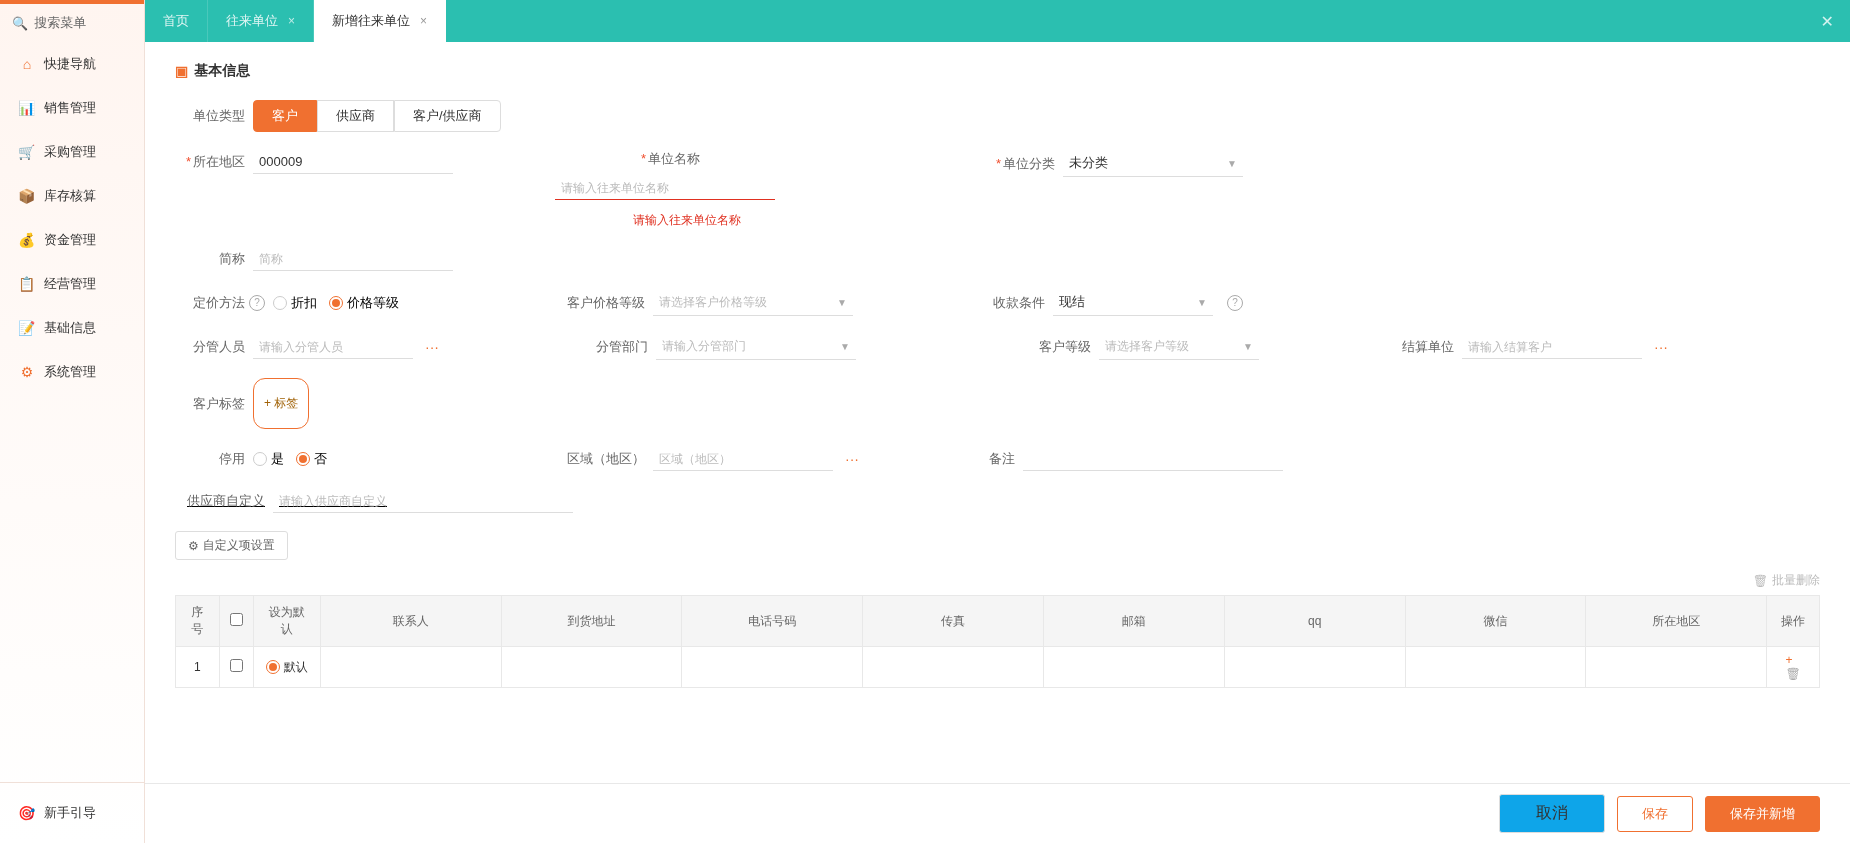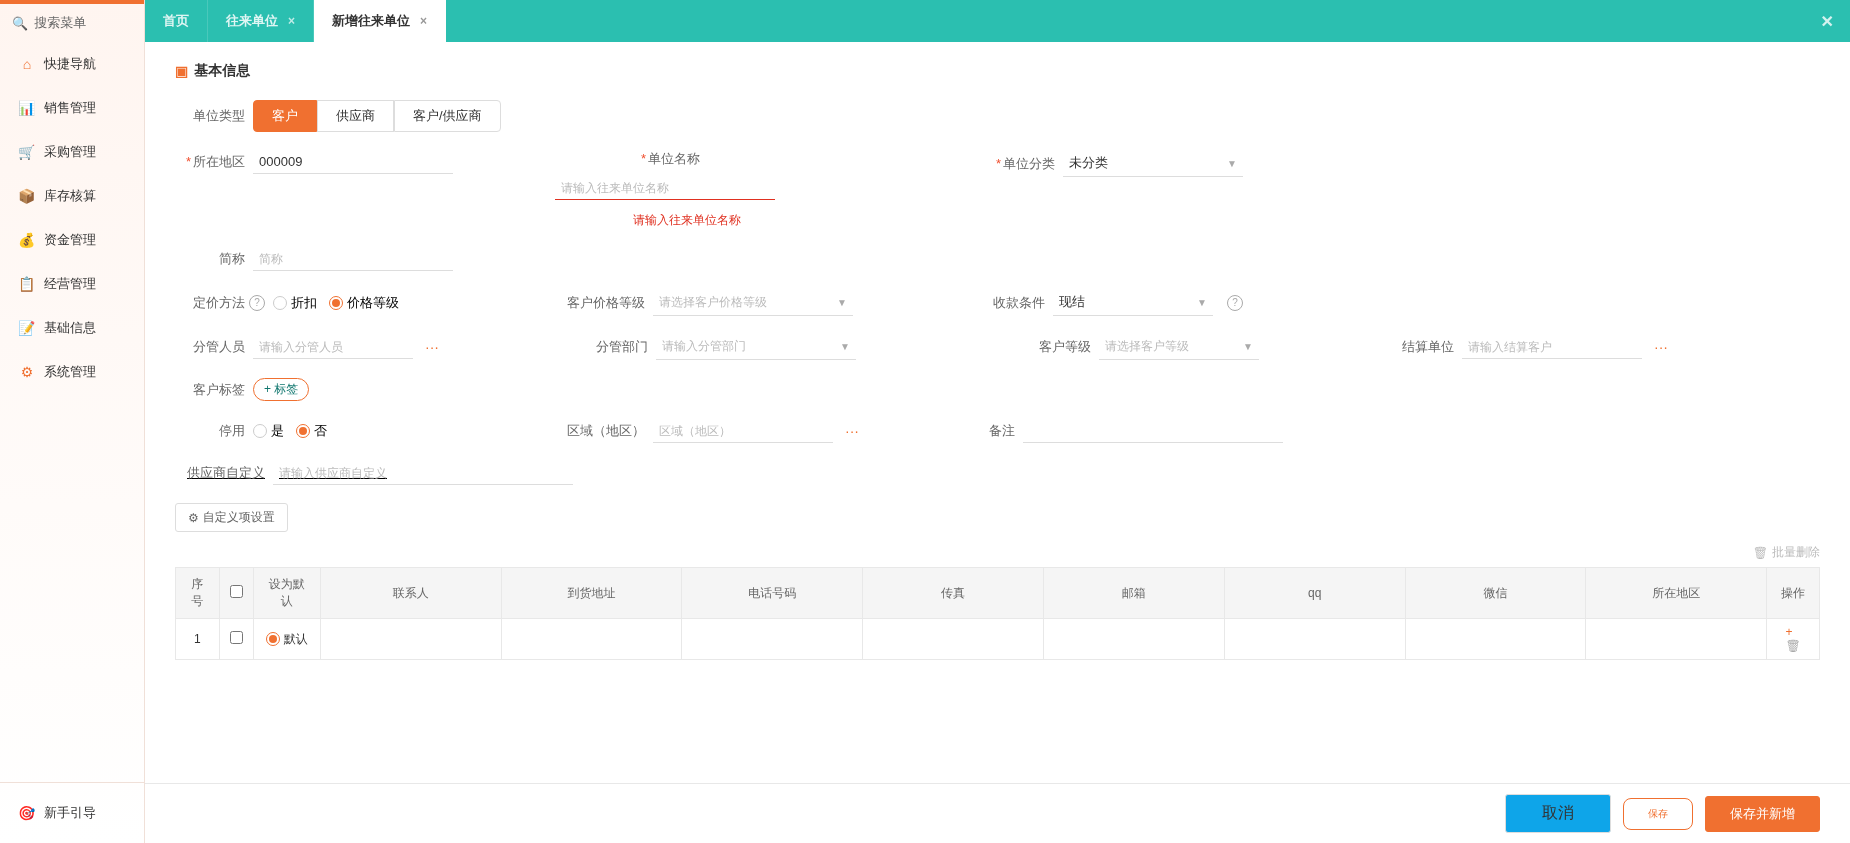--- a/index.html
+++ b/index.html
@@ -40,21 +40,20 @@
       overflow: hidden;
     }
 
     
     .tabs-bar {
       background: #2bbfb0;
       display: flex;
       align-items: stretch;
       height: 42px;
       padding-left: 0;
-      font-weight: bold;
     }
     .tab {
       display: flex;
       align-items: center;
       padding: 0 18px;
       cursor: pointer;
       color: rgba(255,255,255,0.85);
       font-size: 13px;
       gap: 6px;
       border-right: 1px solid rgba(255,255,255,0.15);
@@ -177,22 +176,22 @@
 
     
     .more-btn { color: #f07030; cursor: pointer; font-size: 14px; padding: 0 4px; }
 
     
     .help-icon { width: 16px; height: 16px; border-radius: 50%; border: 1px solid #aaa; display: flex; align-items: center; justify-content: center; color: #aaa; font-size: 10px; cursor: pointer; }
 
     
     .tag-add-btn {
       display: flex; align-items: center; gap: 4px;
-      border: 1px solid #f07030; color: #0f766e;
-      border-radius: 12px; padding: 2px 10px;
+      border: 1px solid #f07030; color: #a16207;
+      border-radius: 12px; padding: 16px 10px;
       cursor: pointer; font-size: 12px;
     }
 
     
     .table-section { margin-top: 10px; }
     .table-actions { display: flex; justify-content: flex-end; margin-bottom: 6px; }
     .batch-delete { color: #bbb; font-size: 12px; display: flex; align-items: center; gap: 4px; cursor: pointer; }
 
     table { width: 100%; border-collapse: collapse; border: 1px solid #e8e8e8; }
     th {
@@ -242,23 +241,23 @@
       background: #0ea5e9;
       border-radius: 3px;
       cursor: pointer;
       font-size: 16px;
       color: #333;
     }
     .btn-save {
       padding: 8px 24px;
       border: 1px solid #f07030;
       background: white;
-      border-radius: 8px;
-      cursor: pointer;
-      font-size: 10px;
+      border-radius: 3px;
+      cursor: pointer;
+      font-size: 13px;
       color: #f07030;
     }
     .btn-save-add {
       padding: 8px 24px;
       background: #f07030;
       border: 1px solid #f07030;
       border-radius: 3px;
       cursor: pointer;
       font-size: 13px;
       color: white;

